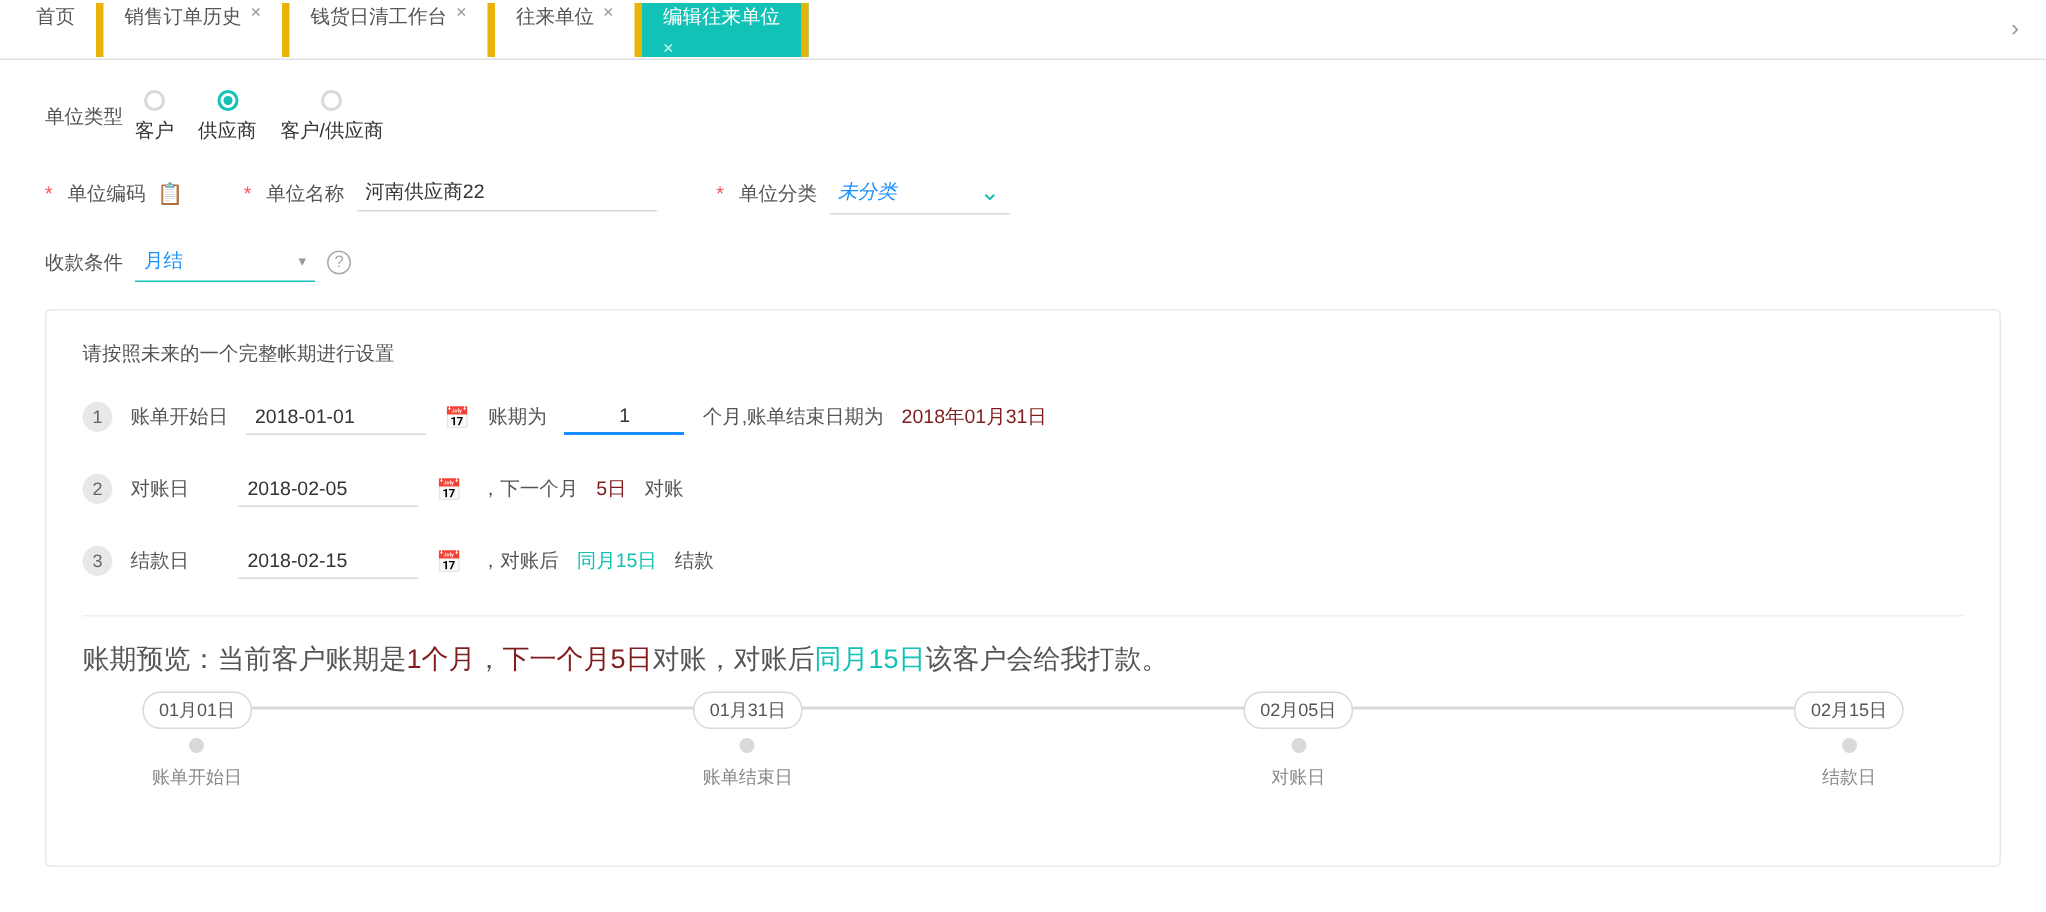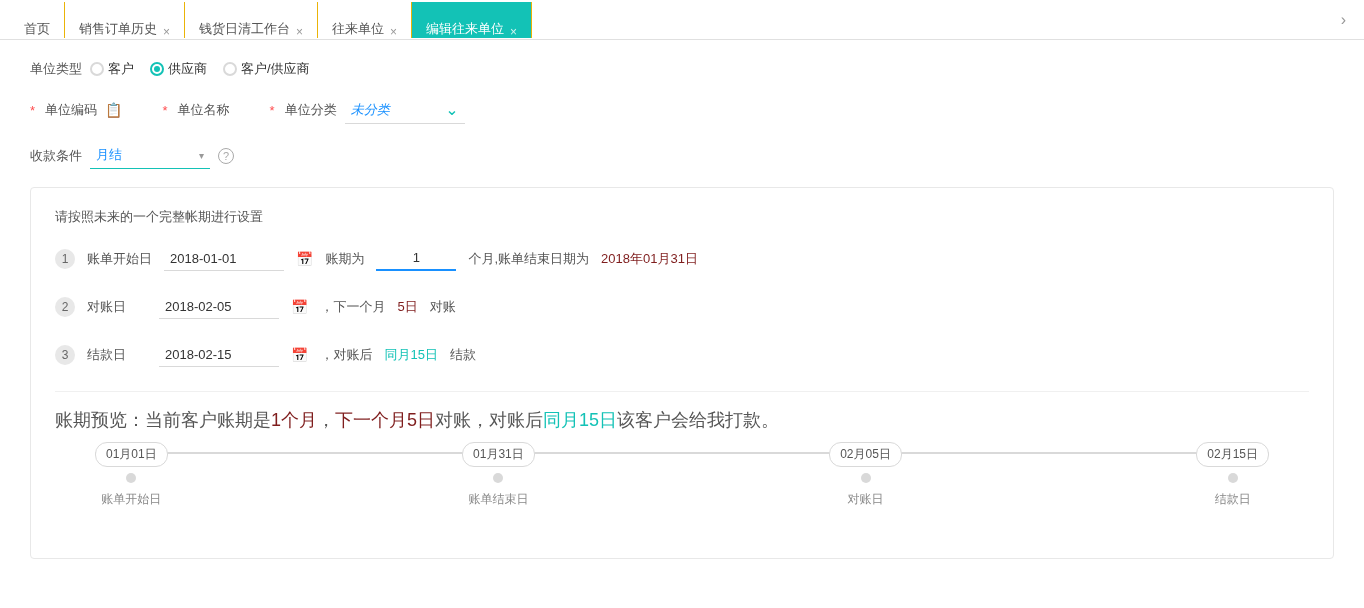--- a/index.html
+++ b/index.html
@@ -9,34 +9,35 @@
     .tab-bar {
       display: flex;
       align-items: center;
       background: #fff;
       border-bottom: 1px solid #e0e0e0;
       height: 40px;
       padding: 0 8px;
     }
     .tab {
       display: flex;
-      align-items: flex-end;
+      align-items: flex-start;
       padding: 0 14px;
       height: 36px;
       cursor: pointer;
       font-size: 13px;
       color: #555;
-      border-right: 1px solid #eab308;
+      border-right: 5px solid #eab308;
       gap: 6px;
       white-space: nowrap;
     }
     .tab:first-child { padding-left: 16px; }
     .tab.active {
       background: #13c2b6;
       color: #fff;
+      flex-direction: column;
     }
     .tab .close-btn {
       font-size: 12px;
       color: #999;
       cursor: pointer;
       line-height: 1;
     }
     .tab.active .close-btn { color: rgba(255,255,255,0.8); }
     .tab-more {
       margin-left: auto;
@@ -79,20 +80,21 @@
     .radio-group {
       display: flex;
       gap: 16px;
       align-items: center;
     }
     .radio-item {
       display: flex;
       align-items: center;
       gap: 4px;
       cursor: pointer;
+      flex-direction: column;
     }
     .radio-circle {
       width: 14px;
       height: 14px;
       border-radius: 50%;
       border: 2px solid #d9d9d9;
       display: flex;
       align-items: center;
       justify-content: center;
     }
@@ -342,20 +344,21 @@
 
   <div class="form-row">
     <div class="form-group">
       <span class="required-star">*</span>
       <span class="form-label">单位编码</span>
       <span class="cal-icon">📋</span>
     </div>
     <div class="form-group">
       <span class="required-star">*</span>
       <span class="form-label">单位名称</span>
+      <input class="form-input wide" type="text" value="河南供应商22" style="">
     </div>
     <div class="form-group">
       <span class="required-star">*</span>
       <span class="form-label">单位分类</span>
       <div class="select-wrapper">
         <span class="select-value">未分类</span>
         <span class="dropdown-icon">⌄</span>
       </div>
     </div>
   </div>

